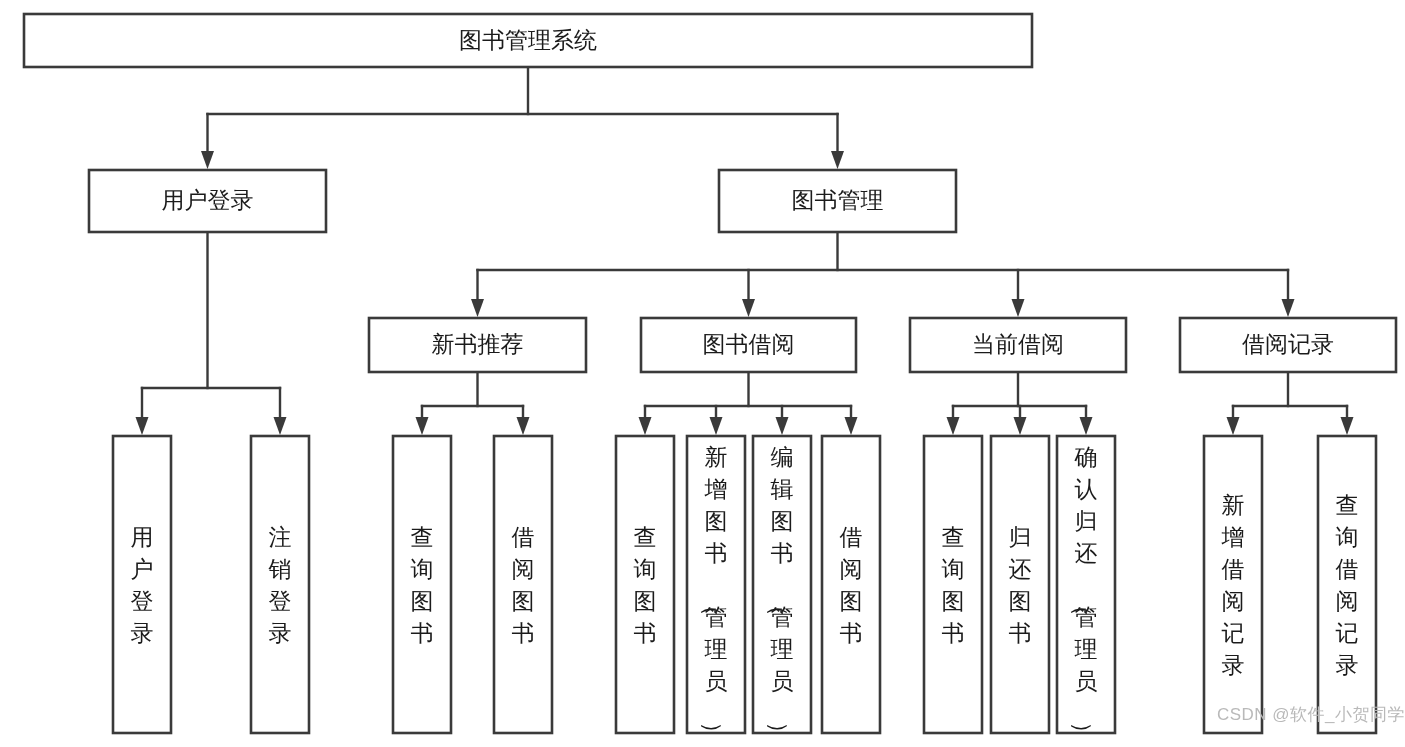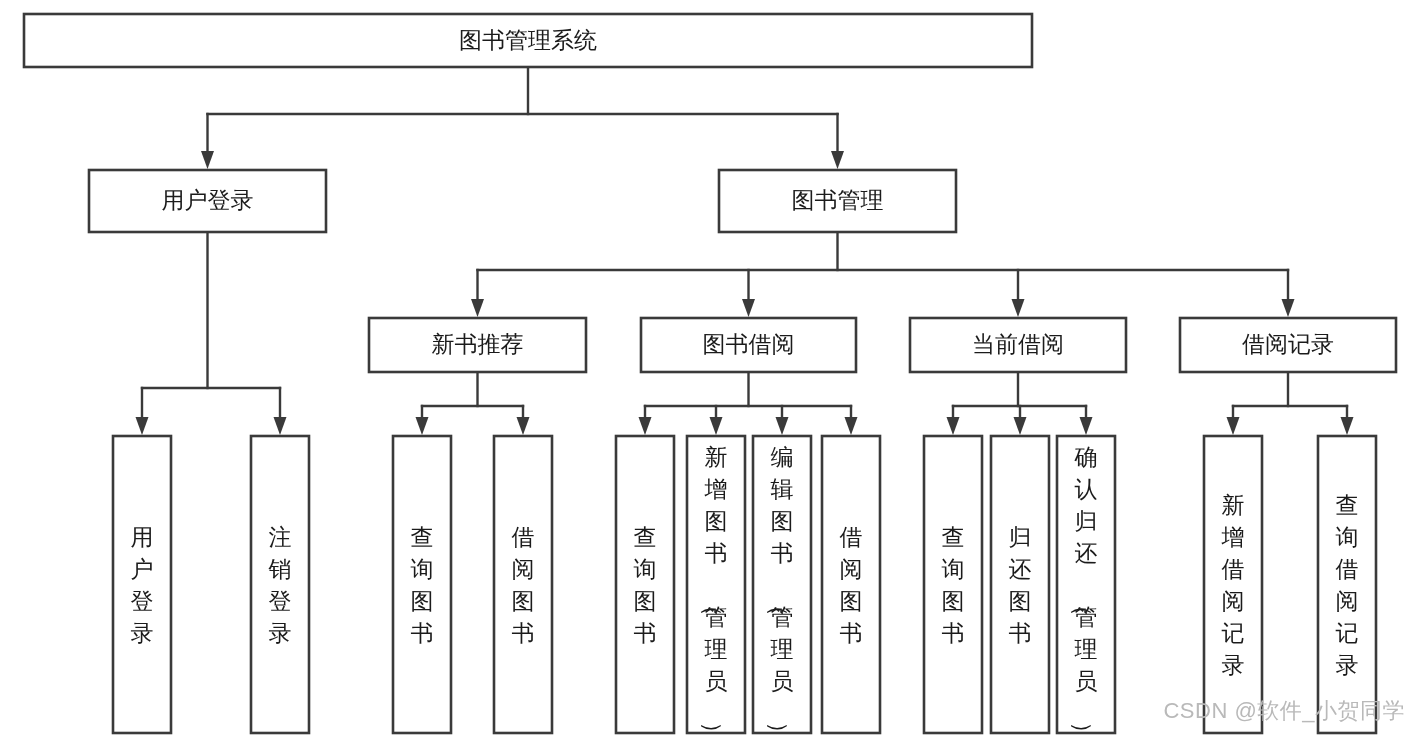--- a/index.html
+++ b/index.html
@@ -52,21 +52,21 @@
     font-family: "Liberation Sans", "DejaVu Sans", sans-serif;
     font-size: 23px;
     fill: #1b1b1b;
     text-anchor: middle;
   }
   .watermark {
     position: absolute;
     right: 8px;
     bottom: 6px;
     font-family: "Liberation Sans", "DejaVu Sans", sans-serif;
-    font-size: 22px;
+    font-size: 17px;
     color: #b9b9b9;
     letter-spacing: 0.5px;
     white-space: nowrap;
     pointer-events: none;
   }
 </style>
 </head>
 <body>
 
 <div id="diagram-root">

